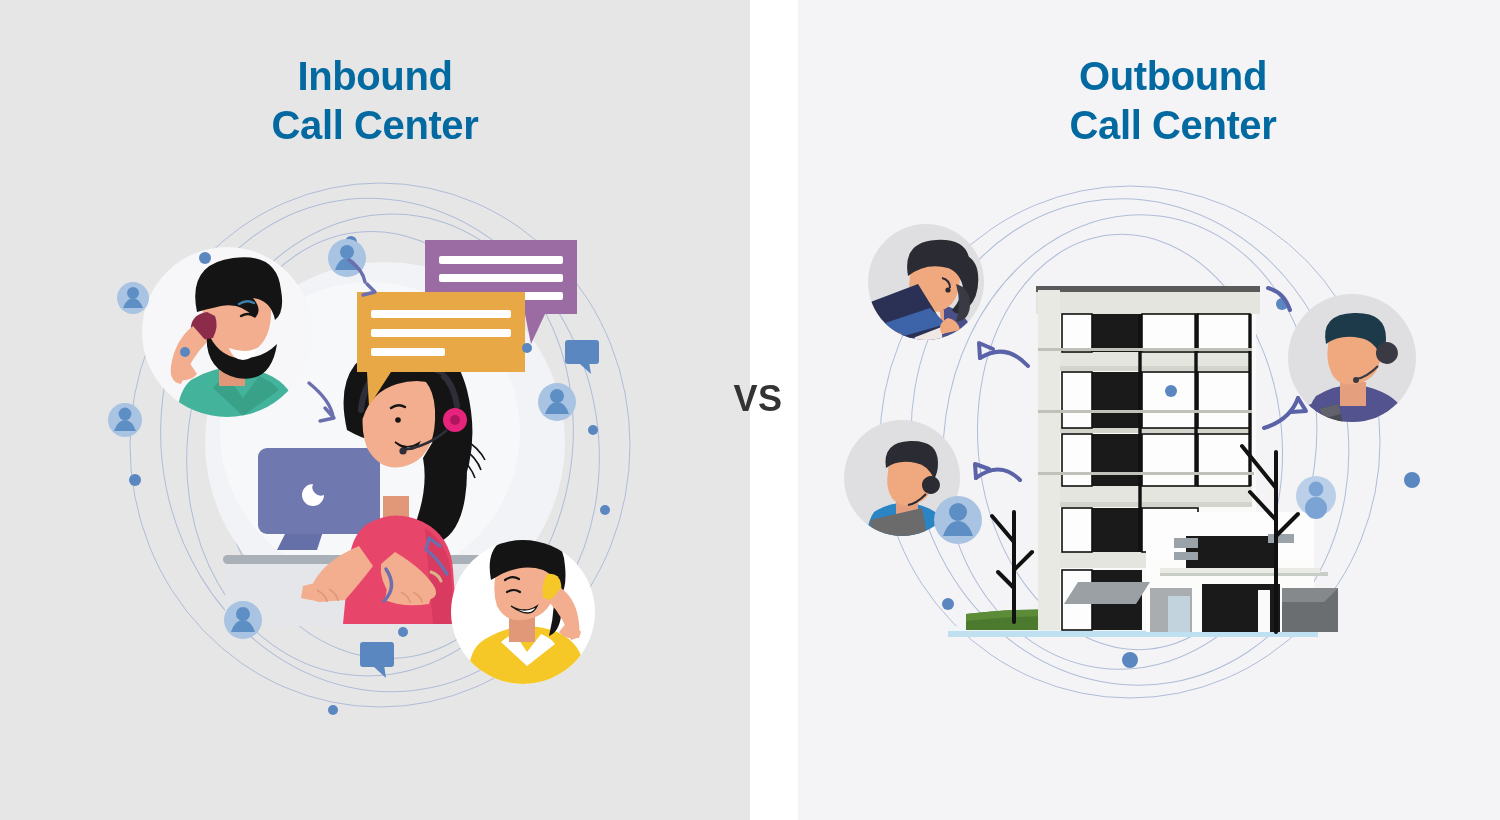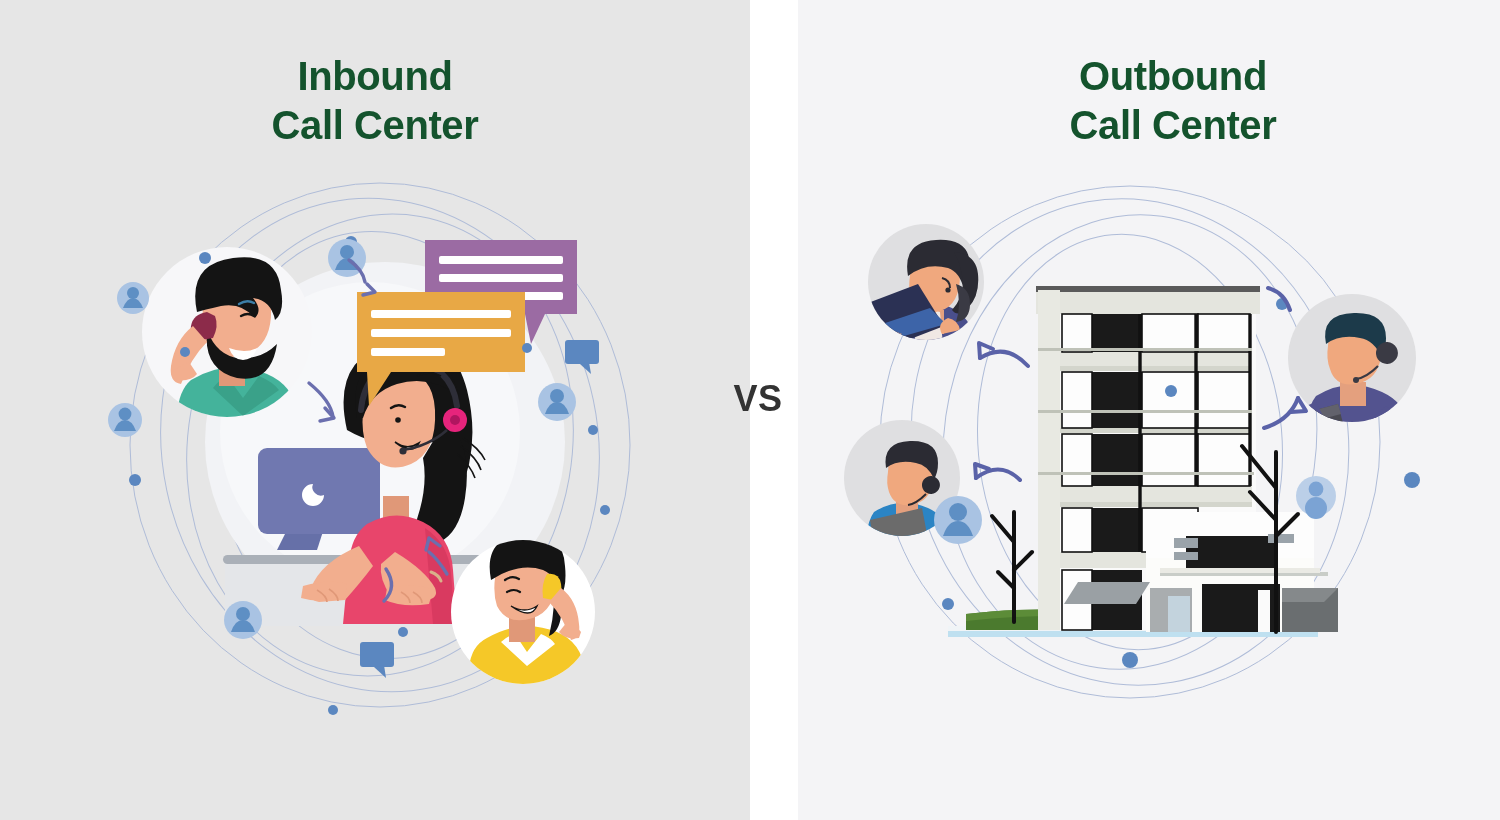--- a/index.html
+++ b/index.html
@@ -10,21 +10,21 @@
   }
   #stage { position:relative; width:1500px; height:820px; }
 
   .half { position:absolute; top:0; height:820px; width:750px; }
   #left-panel  { left:0;   background:#E6E6E6; }
   #right-panel { left:750px; background:#F4F4F6;margin-left:48px; }
 
   .panel-title {
     position:absolute; top:52px; width:100%;
     text-align:center; font-size:40px; font-weight:bold;
-    color:#14532d; line-height:1.22; letter-spacing:-0.4px;
+    color:#0369a1; line-height:1.22; letter-spacing:-0.4px;
     white-space:pre-line;
   }
 
   #vs-label {
     position:absolute; left:8px; top:378px; width:1500px;
     text-align:center; font-size:36px; font-weight:bold;
     color:#333333; letter-spacing:0.5px; z-index:60;
   }
 
   .scene { position:absolute; }

